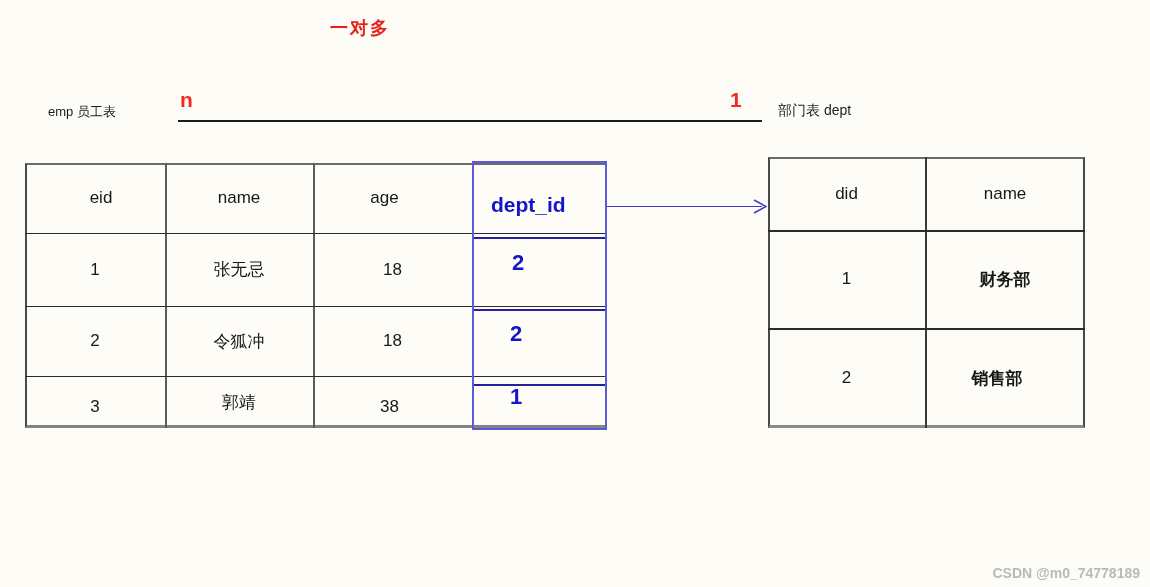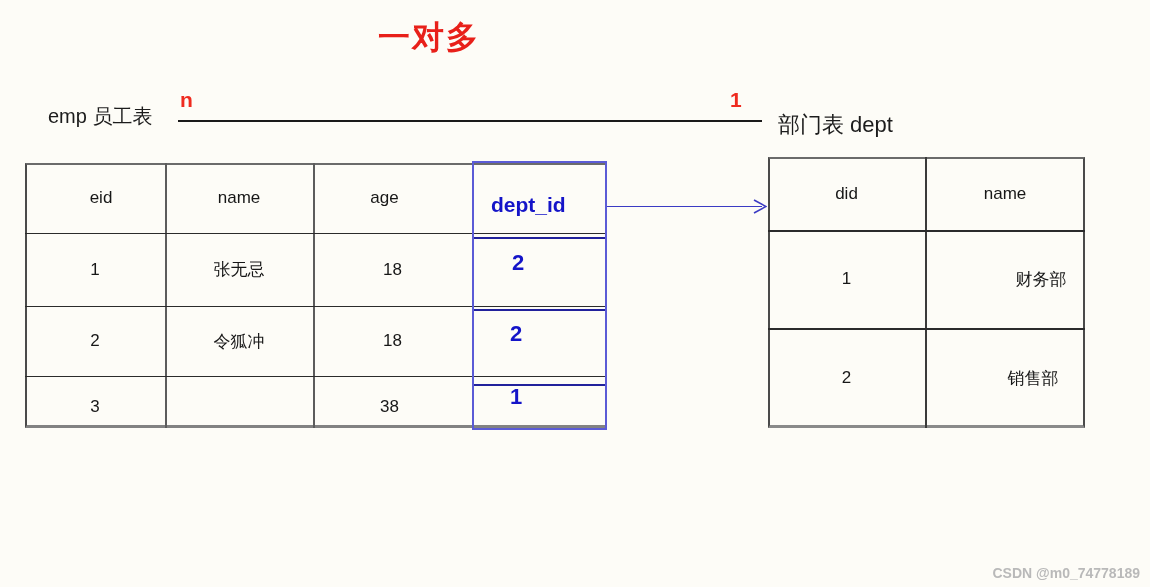--- a/index.html
+++ b/index.html
@@ -17,45 +17,43 @@
   .canvas {
     position: absolute;
     inset: 0;
   }
 
   
   #title {
     position: absolute;
     left: 330px;
     top: 16px;
-    font-size: 32px;
+    font-size: 18px;
     font-weight: bold;
     color: #e8201a;
     letter-spacing: 2px;
     white-space: nowrap;
-    margin-left: 48px;
   }
 
   
   #emp-caption {
     position: absolute;
     left: 48px;
     top: 103px;
-    font-size: 20px;
+    font-size: 13px;
     color: #1c1c1c;
     white-space: nowrap;
   }
   #dept-caption {
     position: absolute;
     left: 778px;
     top: 102px;
-    font-size: 22px;
+    font-size: 14px;
     color: #1c1c1c;
     white-space: nowrap;
-    margin-top: 8px;
   }
   #relation-line {
     position: absolute;
     left: 178px;
     top: 120px;
     width: 584px;
     height: 0;
     border-top: 2px solid #1a1a1a;
   }
   #card-n {
@@ -82,22 +80,21 @@
     align-items: center;
     justify-content: center;
     font-size: 17px;
     color: #171717;
     white-space: nowrap;
   }
   .cell.cn {
     font-family: "DejaVu Sans", "Liberation Sans", sans-serif;
   }
   .cell.bold {
-    font-weight: normal;
-    padding-left: 36px;
+    font-weight: bold;
   }
 
   
   #emp-table {
     position: absolute;
     left: 25px;
     top: 163px;
     width: 582px;
     height: 265px;
   }
@@ -251,20 +248,21 @@
 
     <div class="cell" style="left:0;top:70px;width:140px;height:73px;">1</div>
     <div class="cell cn" style="left:140px;top:70px;width:148px;height:73px;">张无忌</div>
     <div class="cell" style="left:288px;top:70px;width:159px;height:73px;">18</div>
 
     <div class="cell" style="left:0;top:143px;width:140px;height:70px;">2</div>
     <div class="cell cn" style="left:140px;top:143px;width:148px;height:70px;text-align:right;">令狐冲</div>
     <div class="cell" style="left:288px;top:143px;width:159px;height:70px;">18</div>
 
     <div class="cell" style="left:0;top:222px;width:140px;height:43px;">3</div>
+    <div class="cell cn" style="left:140px;top:218px;width:148px;height:43px;">郭靖</div>
     <div class="cell" style="left:285px;top:222px;width:159px;height:43px;">38</div>
   </div>
 
   <div id="fk-column">
     <div class="fk-hline" style="top:74px;"></div>
     <div class="fk-hline" style="top:146px;"></div>
     <div class="fk-hline" style="top:221px;"></div>
   </div>
   <div class="fk-text" style="left:491px;top:193px;font-size:21px;">dept_id</div>
   <div class="fk-text" style="left:512px;top:250px;font-size:22px;">2</div>

